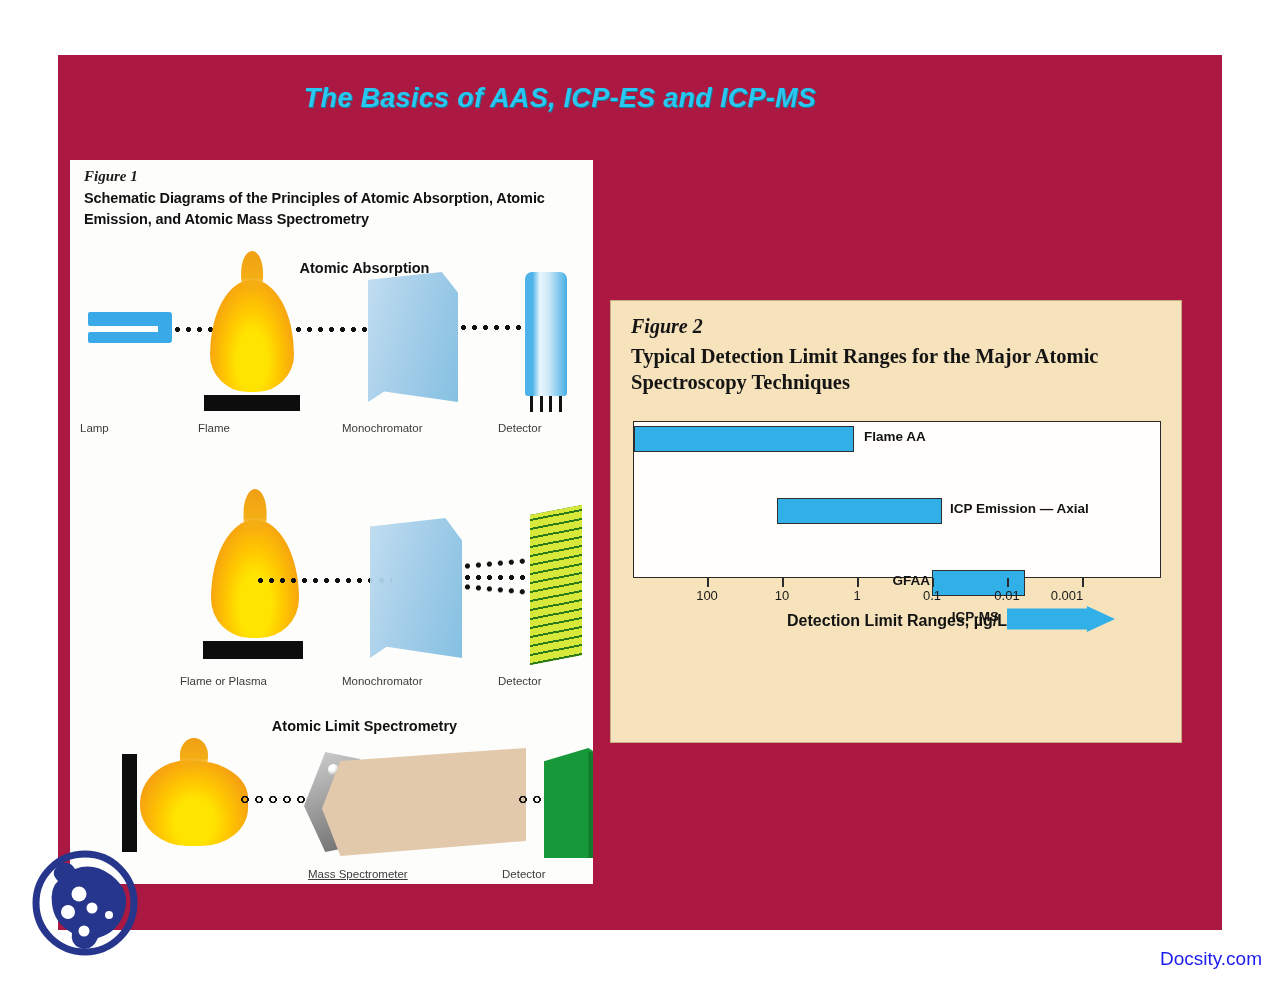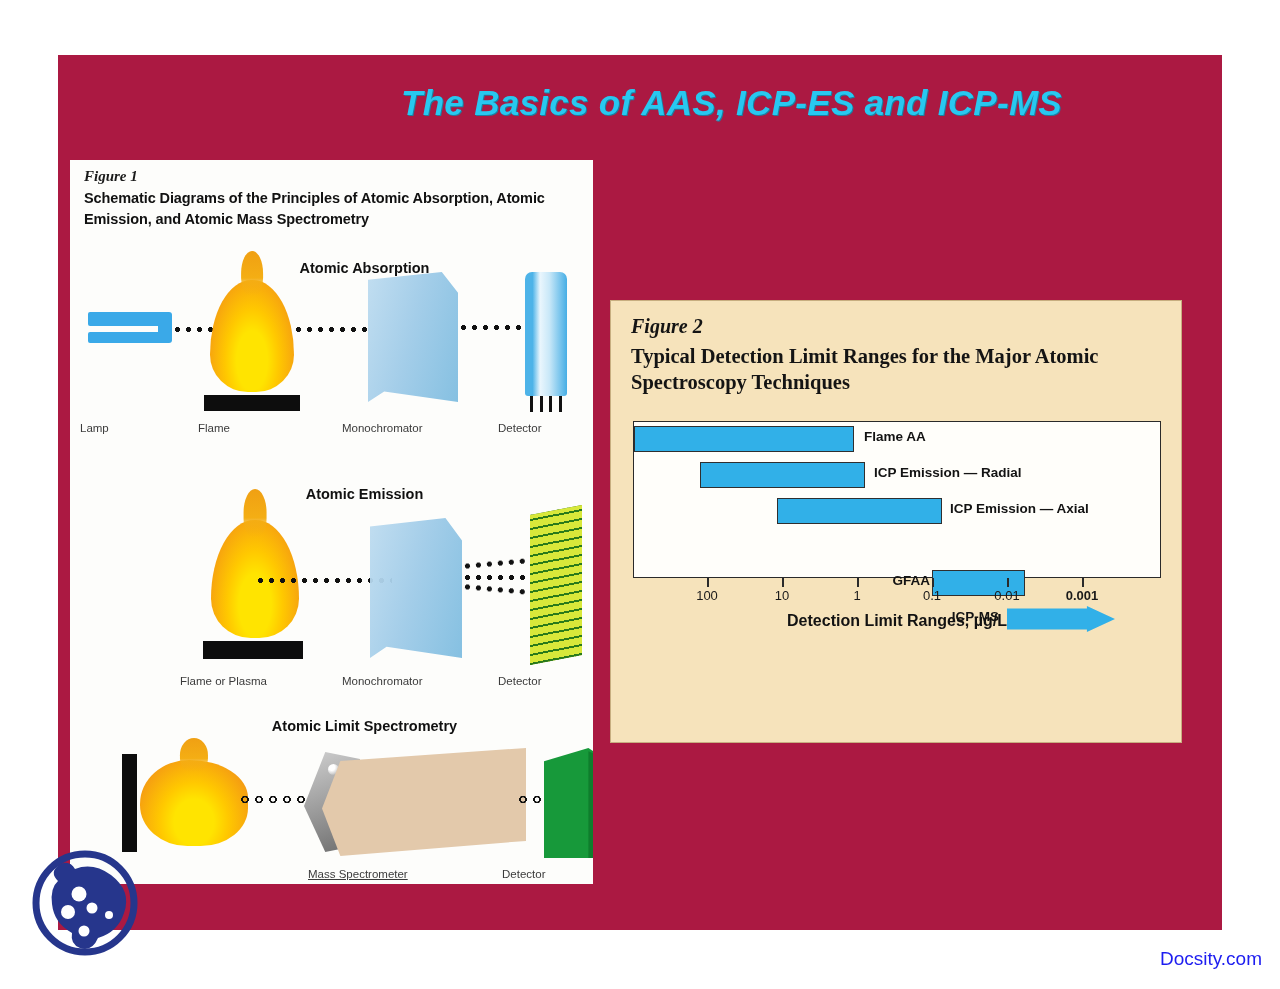--- a/index.html
+++ b/index.html
@@ -5,21 +5,21 @@
   html,body{margin:0;padding:0;background:#ffffff;}
   body{width:1280px;height:989px;position:relative;overflow:hidden;
        font-family:"Liberation Sans",sans-serif;}
 
   
   #slide-bg{position:absolute;left:58px;top:55px;width:1164px;height:875px;
             background:#ab1942;}
 
   
   #slide-title{position:absolute;left:58px;top:83px;width:1004px;
-               text-align:right;color:#28c8f0;font-size:35px;font-weight:bold;
+               text-align:center;color:#28c8f0;font-size:27px;font-weight:bold;
                font-style:italic;letter-spacing:.3px;
                text-shadow:1px 1px 0 #1b7fa0;}
 
   
   #fig1-panel{position:absolute;left:70px;top:160px;width:523px;height:724px;
               background:#fdfdfb;overflow:hidden;}
   .f1-kicker{position:absolute;left:14px;top:8px;font-family:"Liberation Serif",serif;
              font-style:italic;font-weight:bold;font-size:15px;color:#1a1a1a;}
   .f1-head{position:absolute;left:14px;top:28px;width:500px;font-size:14.5px;
            font-weight:bold;color:#111;line-height:1.45;letter-spacing:-.1px;}
@@ -127,21 +127,20 @@
       <i></i>
       <i></i>
       <i></i>
   </div>
 
   <div class="f1-cap" style="left:10px;top:262px;width:110px;">Lamp</div>
   <div class="f1-cap" style="left:128px;top:262px;width:100px;">Flame</div>
   <div class="f1-cap" style="left:272px;top:262px;width:145px;">Monochromator</div>
   <div class="f1-cap" style="left:428px;top:262px;width:95px;">Detector</div>
 
-  <div class="f1-sectitle" style="top:326px">Atomic Emission</div>
 
   <div class="flame" style="left:141px;top:360px;width:88px;height:118px;"></div>
   <div class="burner" style="left:133px;top:481px;width:100px;height:18px;"></div>
   <div class="beam" style="left:185px;top:418px;width:137px;"></div>
   <div class="mono" style="left:300px;top:358px;width:92px;height:140px;"></div>
   <div class="beam" style="left:392px;top:404px;width:80px;transform:rotate(-5deg);transform-origin:left center;"></div>
   <div class="beam" style="left:392px;top:415px;width:82px;"></div>
   <div class="beam" style="left:392px;top:424px;width:80px;transform:rotate(5deg);transform-origin:left center;"></div>
   <div class="grid-det" style="left:460px;top:350px;width:52px;height:150px;"></div>
 
@@ -172,24 +171,20 @@
   <div class="f2-kicker">Figure 2</div>
   <div class="f2-head">Typical Detection Limit Ranges for the Major Atomic Spectroscopy Techniques</div>
 
   <div id="plot-frame">
 
     <div class="bar-row" style="left:0px;top:4px;width:100%;">
       <div class="bar" style="left:0px;width:220px;"></div>
       <div class="bar-label" style="left:230px;">Flame AA</div>
     </div>
 
-    <div class="bar-row" style="left:0px;top:40px;width:100%;">
-      <div class="bar" style="left:66px;width:165px;"></div>
-      <div class="bar-label" style="left:240px;">ICP Emission — Radial</div>
-    </div>
 
     <div class="bar-row" style="left:0px;top:76px;width:100%;">
       <div class="bar" style="left:143px;width:165px;"></div>
       <div class="bar-label" style="left:316px;">ICP Emission — Axial</div>
     </div>
 
 
     <div class="bar-row" style="left:0px;top:148px;width:100%;">
       <div class="bar" style="left:298px;width:93px;"></div>
       <div class="bar-label left" style="left:198px;width:98px;">GFAA</div>
@@ -209,21 +204,21 @@
     <div class="tick" style="left:224px;"></div>
     <div class="tick" style="left:299px;"></div>
     <div class="tick" style="left:374px;"></div>
     <div class="tick" style="left:449px;"></div>
 
     <div class="ticklab" style="left:74px;">100</div>
     <div class="ticklab" style="left:149px;">10</div>
     <div class="ticklab" style="left:224px;">1</div>
     <div class="ticklab" style="left:299px;">0.1</div>
     <div class="ticklab" style="left:374px;">0.01</div>
-    <div class="ticklab" style="left:449px;font-weight:bold;">0.001</div>
+    <div class="ticklab" style="left:434px;">0.001</div>
   </div>
 
   <div id="axis-title">Detection Limit Ranges, µg/L</div>
 </div>
 
 <div id="logo">
   <svg width="134" height="110" viewBox="0 0 134 110" xmlns="http://www.w3.org/2000/svg">
     <circle cx="67" cy="55" r="49" fill="none" stroke="#26368c" stroke-width="7"></circle>
     <path d="M40 33 q-9 -9 1 -16 q10 -6 16 4 q18 -7 36 6 q21 16 13 38 q-6 19 -26 25
              q-6 14 -18 10 q-10 -4 -8 -15 q-18 -10 -20 -29 q-2 -16 6 -23 z" fill="#26368c"></path>

